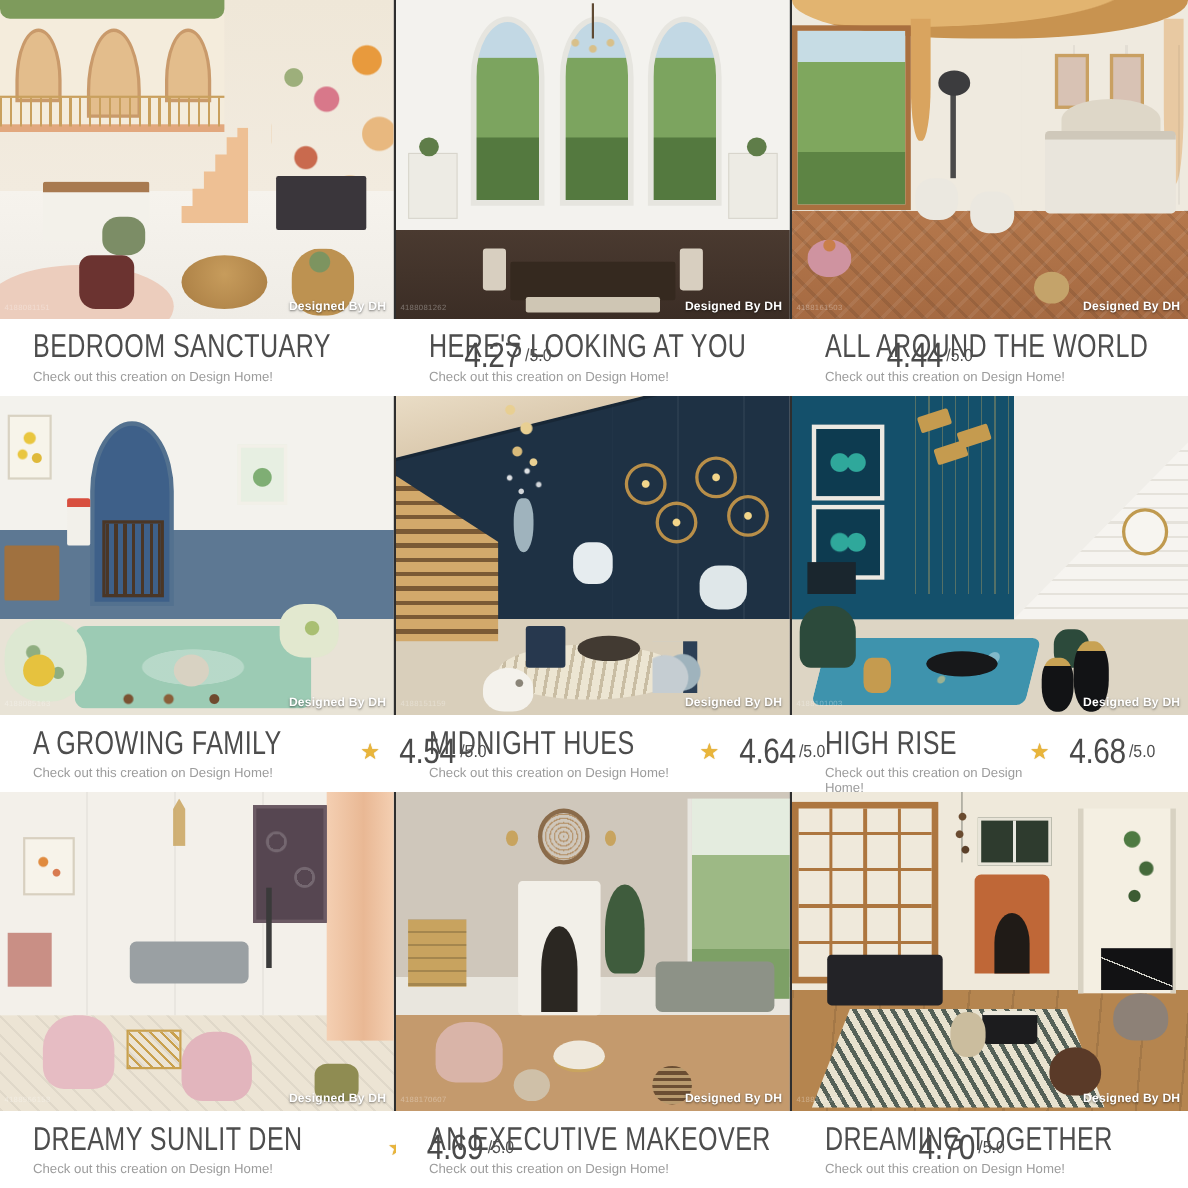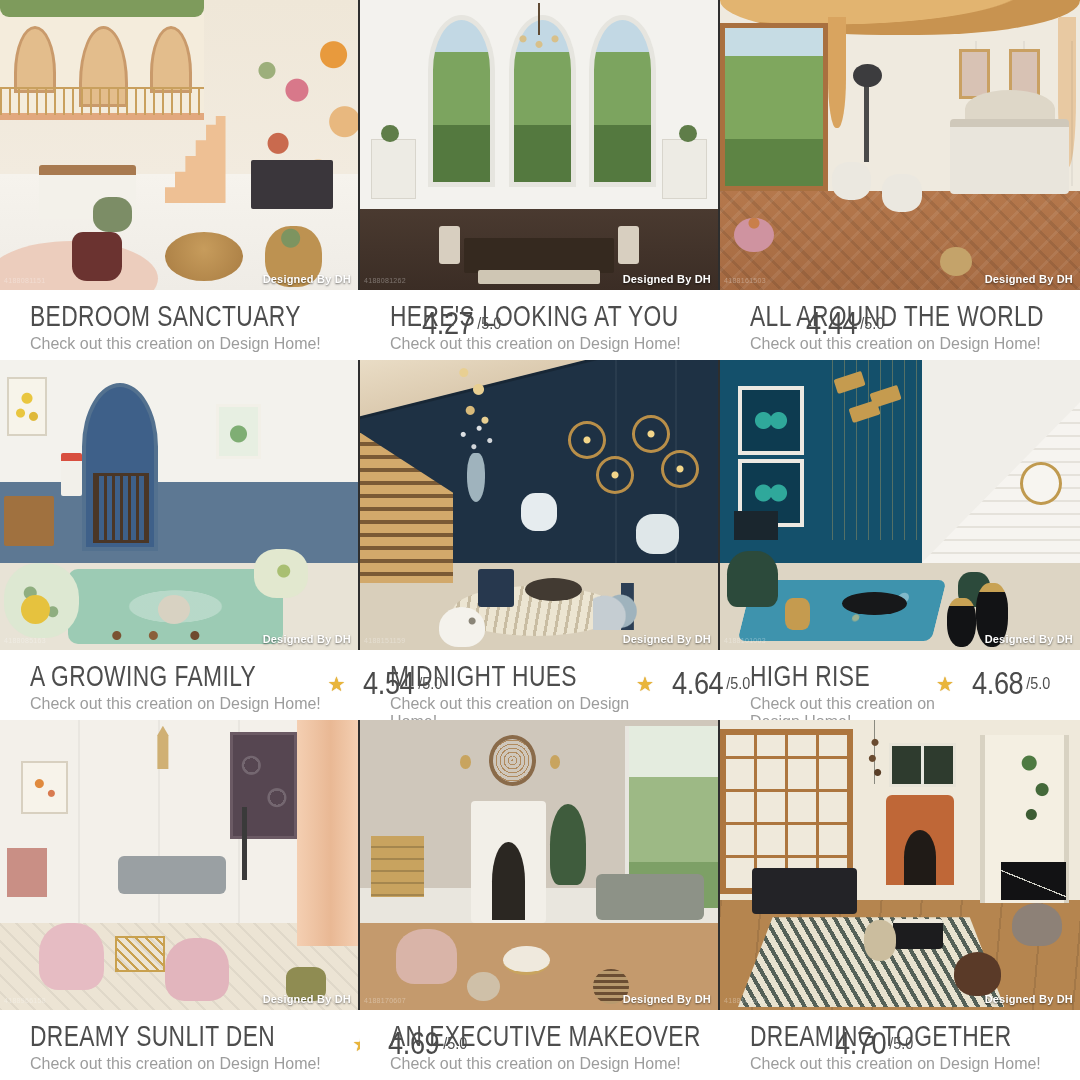--- a/index.html
+++ b/index.html
@@ -10,21 +10,21 @@
   .card:nth-child(3n+1) .photo,.card:nth-child(3n+2) .photo{border-right:2px solid #2e2e2e;}
   .photo i{position:absolute;display:block;}
   .designed-by{position:absolute;right:7px;bottom:5px;color:#fff;font-size:11px;font-weight:bold;
     text-shadow:0 1px 2px rgba(0,0,0,.55);letter-spacing:.2px;}
   .photo-id{position:absolute;left:4px;bottom:6px;color:rgba(255,255,255,.32);font-size:7px;letter-spacing:.3px;}
   
   .caption{height:70px;box-sizing:border-box;background:#fff;display:flex;justify-content:space-between;
     align-items:flex-start;padding:9px 28px 0 30px;}
   .title{font-size:30px;color:#4d4d4d;white-space:nowrap;display:inline-block;
     transform:scaleX(.76);transform-origin:0 50%;letter-spacing:.5px;font-weight:400;line-height:33px;}
-  .subtitle{font-size:16px;color:#9c9c9c;margin-top:3px;}
+  .subtitle{font-size:12px;color:#9c9c9c;margin-top:3px;}
   .rating{display:flex;align-items:center;margin-top:6px;flex:none;}
   .star{font-size:20px;color:#e9b53a;margin-right:9px;text-shadow:0 0 1px #c99425;}
   .score{font-size:32px;color:#4a4a4a;display:inline-block;transform:scaleX(.85);transform-origin:100% 50%;
     letter-spacing:-.5px;}
   .outof{font-size:16px;color:#4e4e4e;margin-left:2px;display:inline-block;transform:scaleX(.9);}
   
   .p1{background:linear-gradient(180deg,#efe7d8 0%,#f2ebdf 60%,#f6f3ed 60%,#efece6 100%);}
   .p1 .mezz{left:0;top:0;width:57%;height:39%;background:#f4ecdc;border-bottom:7px solid #e2a87e;}
   .p1 .vine{left:0;top:0;width:57%;height:6%;background:#7e9b5c;border-radius:0 0 9px 9px;}
   .p1 .aw{top:9%;width:10%;height:21%;background:#e3bd8c;border:3px solid #c99a6b;border-radius:50% 50% 0 0/70% 70% 0 0;}

